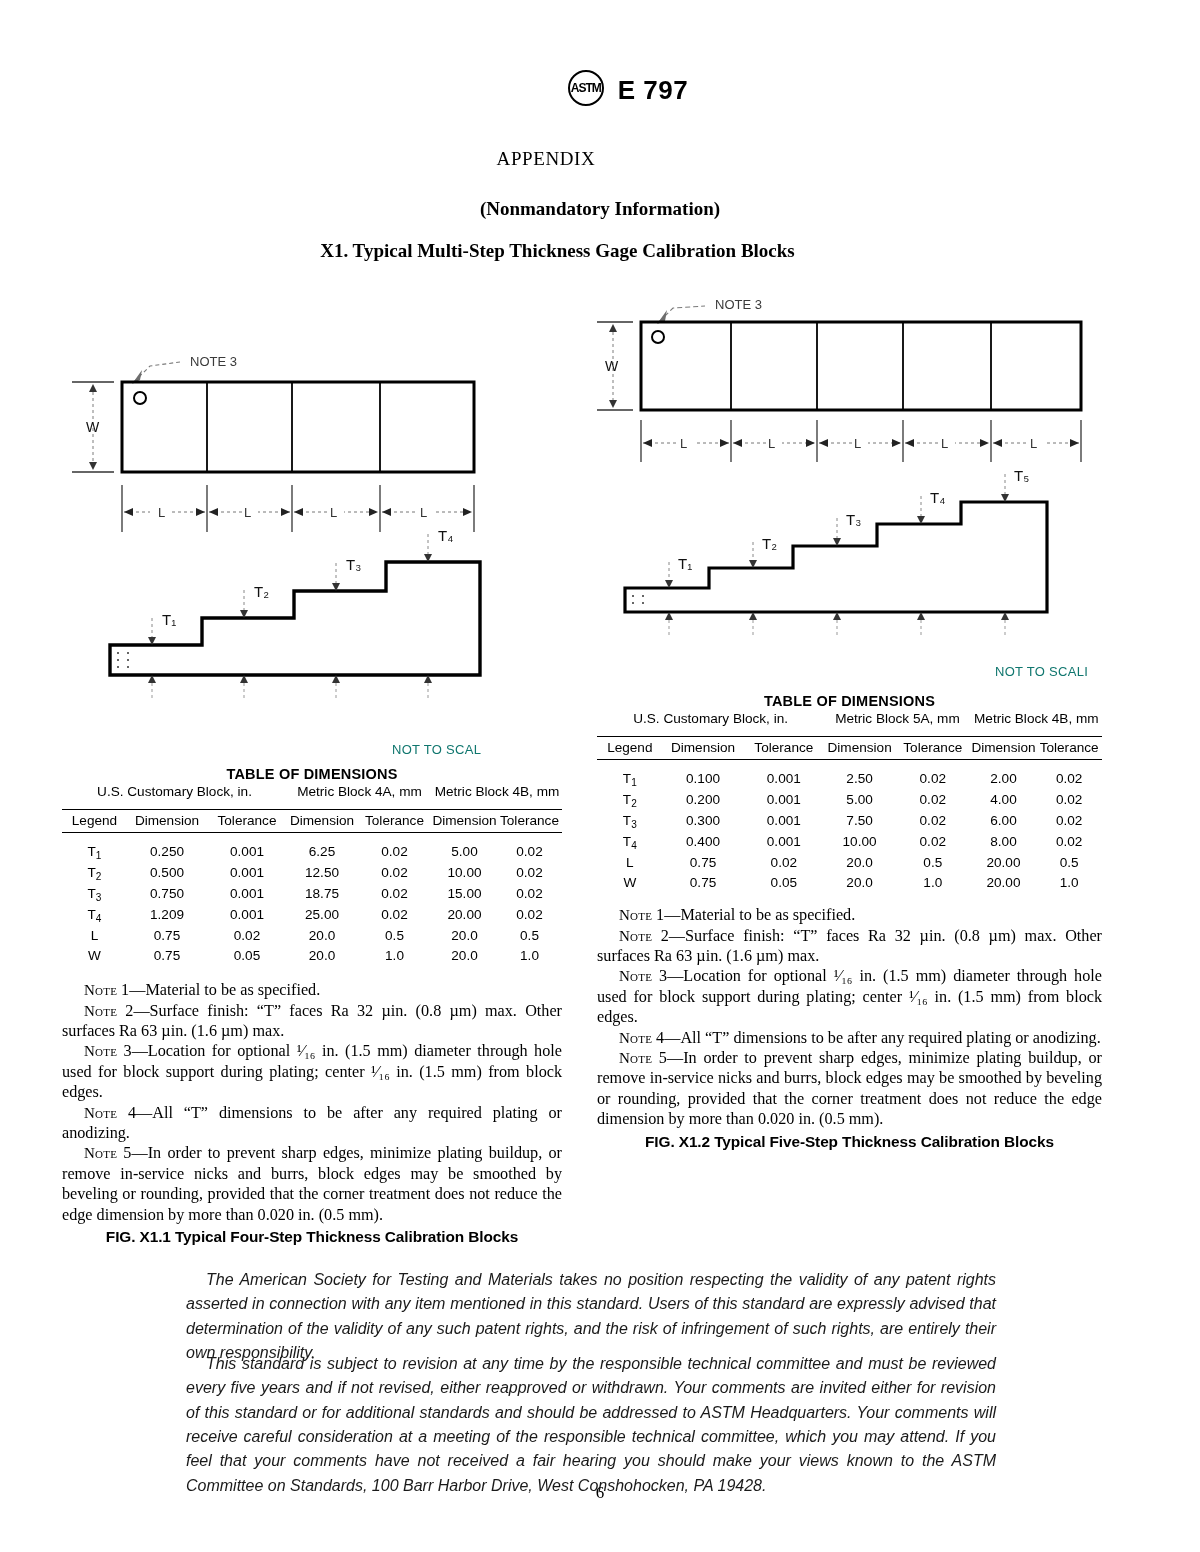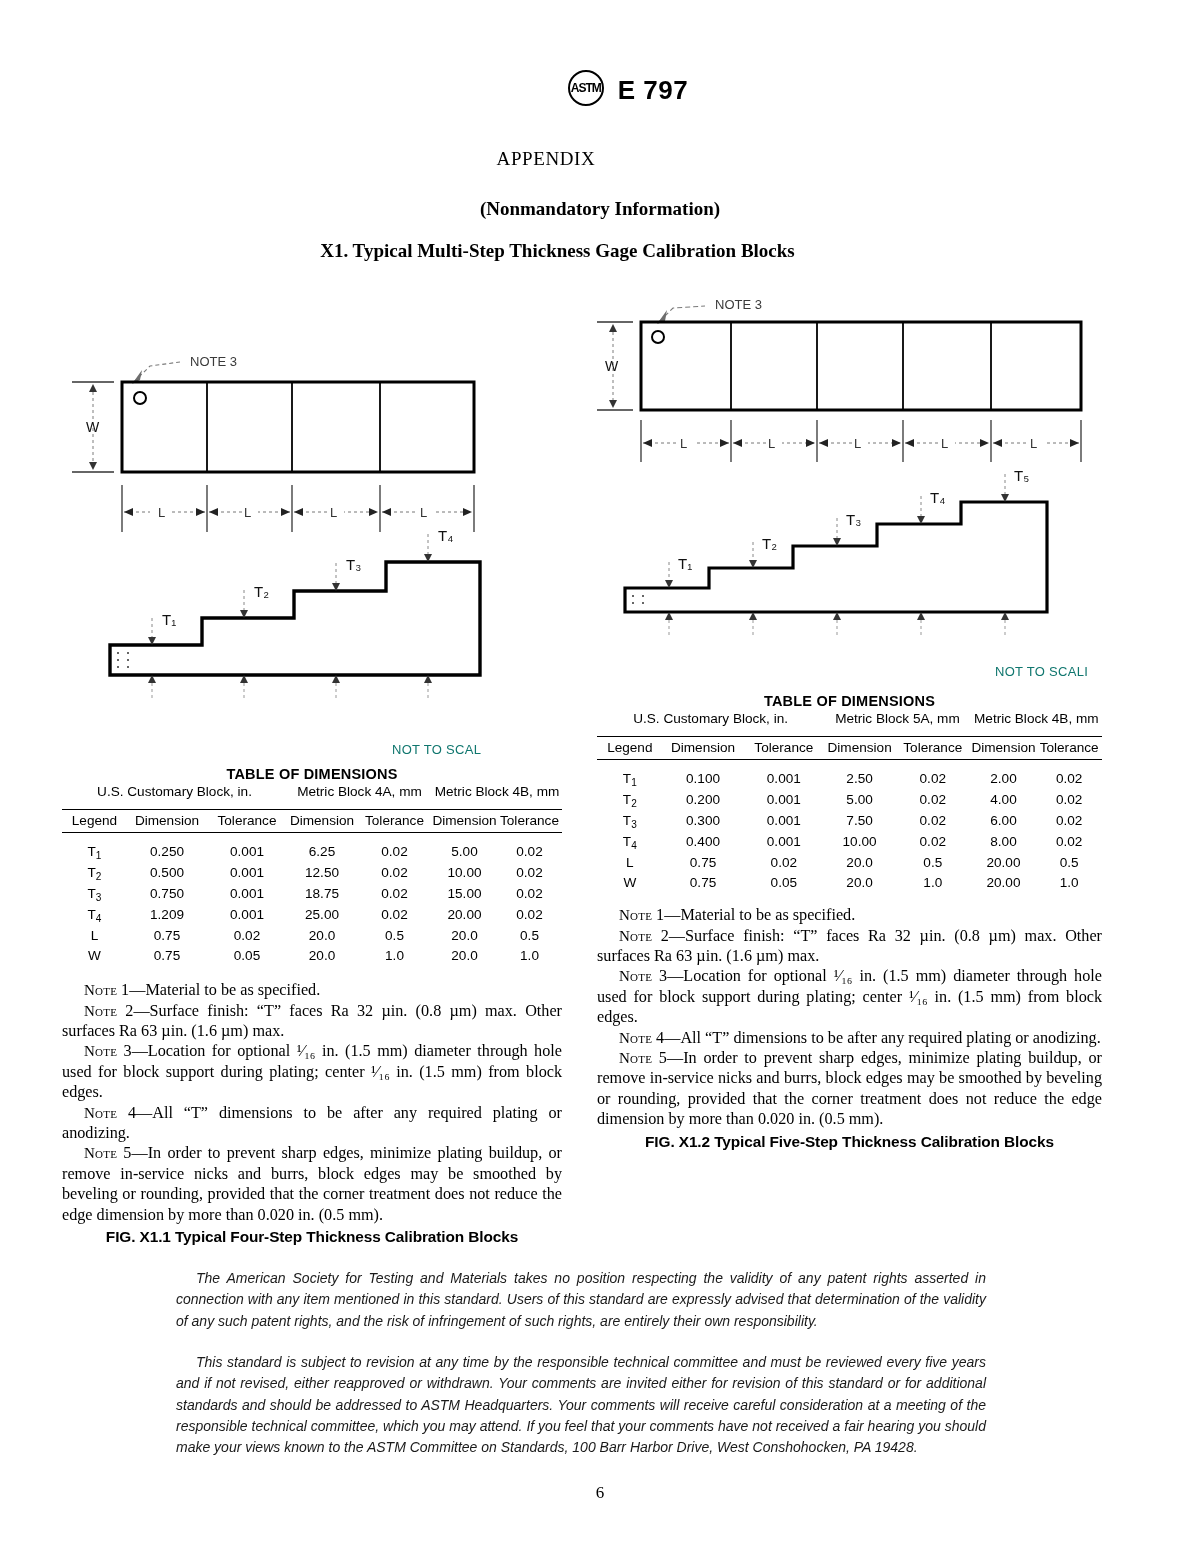--- a/index.html
+++ b/index.html
@@ -169,25 +169,25 @@
     font-weight: bold;
     font-size: 15.4px;
     text-align: center;
     margin-top: 3px;
     letter-spacing: -0.1px;
   }
 
   
   .footer-block {
     position: absolute;
-    left: 176px;
+    left: 186px;
     width: 810px;
     font-family: "Liberation Sans", sans-serif;
     font-style: italic;
-    font-size: 14px;
+    font-size: 16px;
     line-height: 1.52;
     text-align: justify;
     color: #1a1a1a;
   }
   .footer-1 { top: 1268px; }
   .footer-2 { top: 1352px; }
   .footer-block p { margin: 0; text-indent: 20px; }
 
   .page-number {
     position: absolute;

